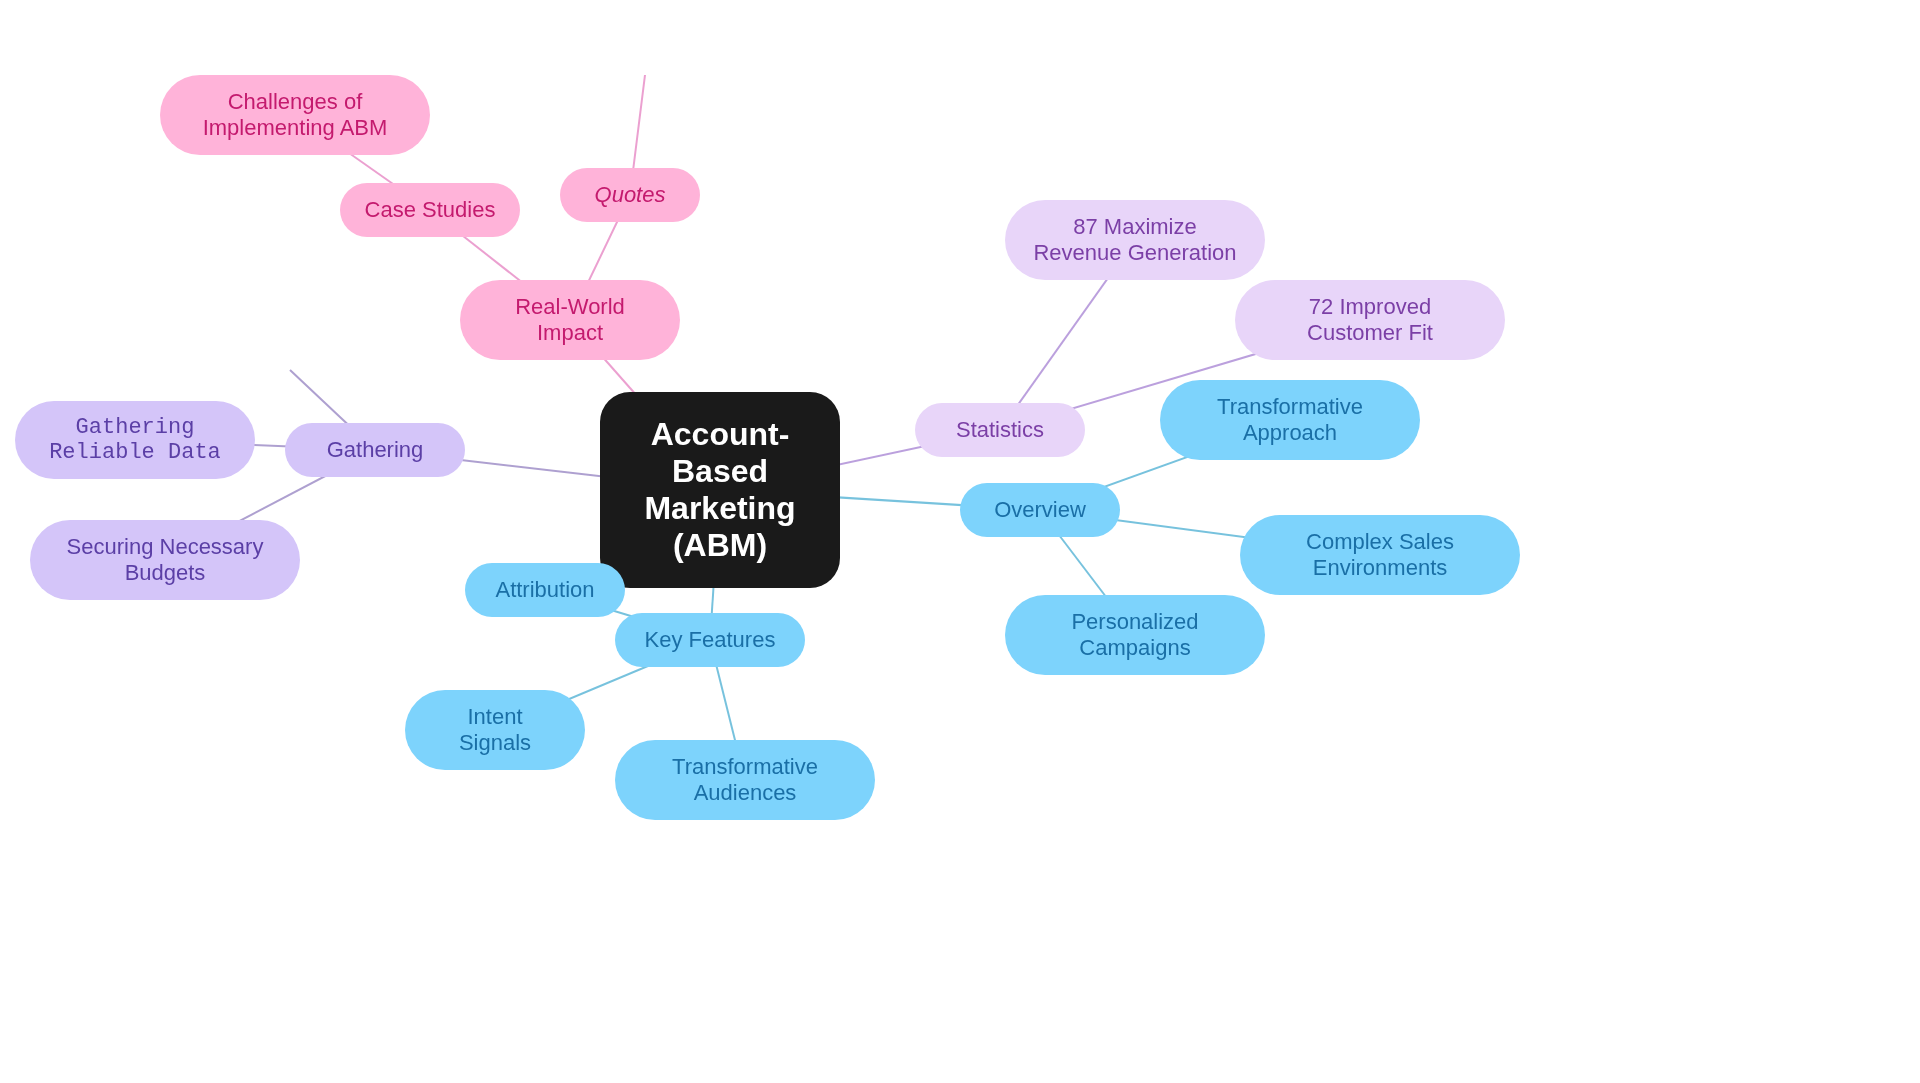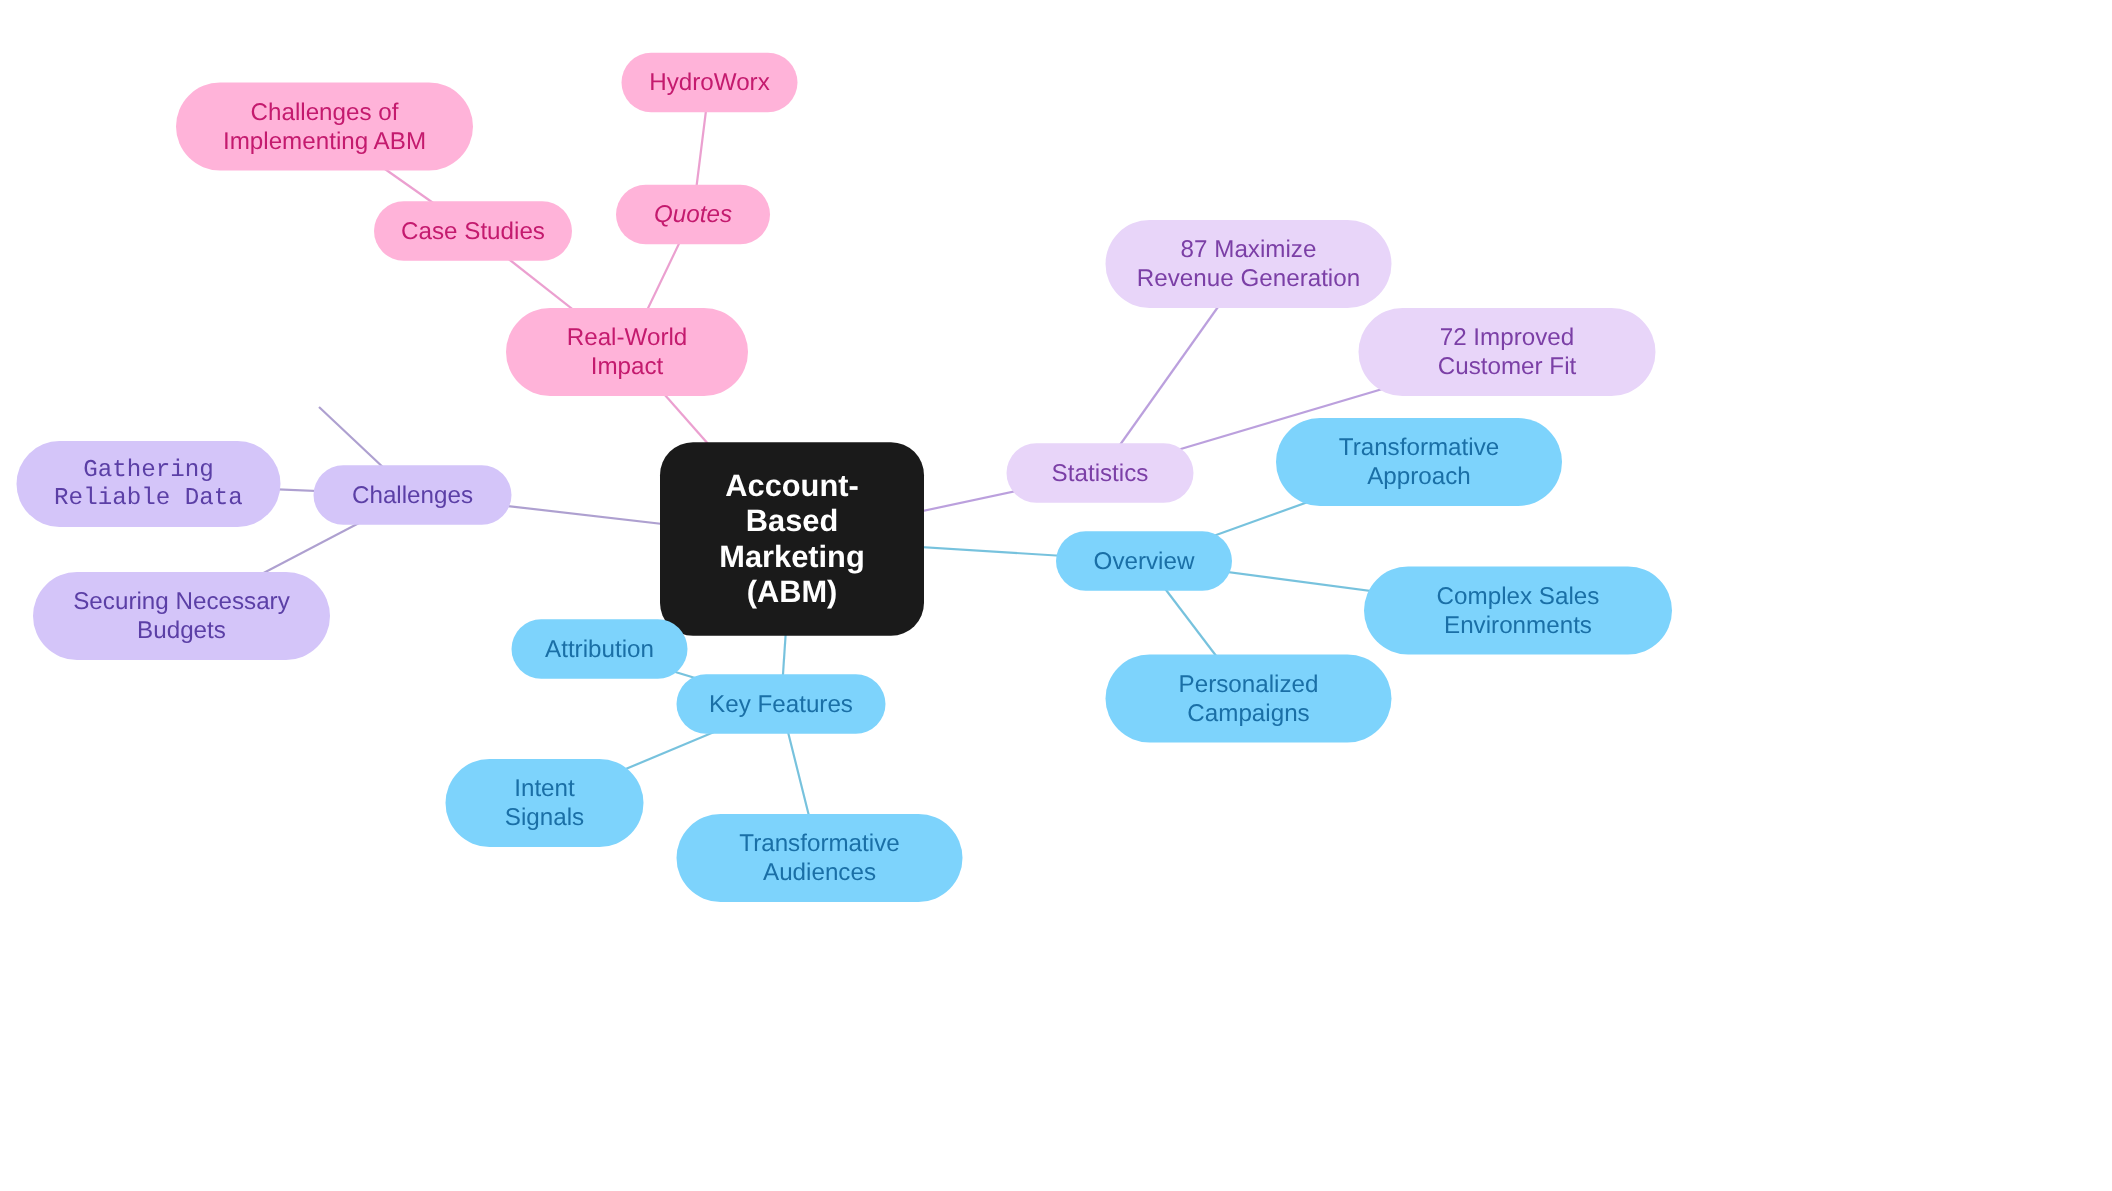--- a/index.html
+++ b/index.html
@@ -33,21 +33,21 @@
       text-align: center;
       font-size: 22px;
       font-weight: 500;
       padding: 14px 24px;
       cursor: pointer;
       transform: translate(-50%, -50%);
     }
     .node-center {
       background: #1a1a1a;
       color: #ffffff;
-      font-size: 28px;
+      font-size: 32px;
       font-weight: 600;
       border-radius: 30px;
       width: 240px;
       padding: 24px 30px;
     }
     .node-pink {
       background: #ffb3d9;
       color: #c41a6e;
       border: none;
     }
@@ -88,28 +88,27 @@
       <line x1="1040" y1="510" x2="1290" y2="420" stroke="#60b8d8" stroke-width="2" opacity="0.85"></line>
       <line x1="1040" y1="510" x2="1380" y2="555" stroke="#60b8d8" stroke-width="2" opacity="0.85"></line>
       <line x1="1040" y1="510" x2="1135" y2="635" stroke="#60b8d8" stroke-width="2" opacity="0.85"></line>
       <line x1="720" y1="490" x2="710" y2="640" stroke="#60b8d8" stroke-width="2" opacity="0.85"></line>
       <line x1="710" y1="640" x2="545" y2="590" stroke="#60b8d8" stroke-width="2" opacity="0.85"></line>
       <line x1="710" y1="640" x2="495" y2="730" stroke="#60b8d8" stroke-width="2" opacity="0.85"></line>
       <line x1="710" y1="640" x2="745" y2="780" stroke="#60b8d8" stroke-width="2" opacity="0.85"></line>
     </svg>
 <div class="node node-center" style="left: 720px; top: 490px; width: 240px;">Account-Based Marketing
 (ABM)</div>
-    <div class="node node-purple" style="left: 375px; top: 450px; width: 180px;">Challenges</div>
+    <div class="node node-purple" style="left: 375px; top: 450px; width: 180px;">Gathering</div>
     <div class="node node-purple" style="left: 135px; top: 440px; width: 240px; font-family: Liberation Mono, monospace;">Gathering Reliable Data</div>
     <div class="node node-purple" style="left: 165px; top: 560px; width: 270px;">Securing Necessary Budgets</div>
     <div class="node node-pink" style="left: 570px; top: 320px; width: 220px;">Real-World Impact</div>
     <div class="node node-pink" style="left: 430px; top: 210px; width: 180px;">Case Studies</div>
     <div class="node node-pink" style="left: 295px; top: 115px; width: 270px;">Challenges of Implementing ABM</div>
     <div class="node node-pink" style="left: 630px; top: 195px; width: 140px; font-style: italic;">Quotes</div>
-    <div class="node node-pink" style="left: 645px; top: 75px; width: 160px;">HydroWorx</div>
     <div class="node node-light-purple" style="left: 1000px; top: 430px; width: 170px;">Statistics</div>
     <div class="node node-light-purple" style="left: 1135px; top: 240px; width: 260px;">87 Maximize Revenue Generation</div>
     <div class="node node-light-purple" style="left: 1370px; top: 320px; width: 270px;">72 Improved Customer Fit</div>
     <div class="node node-blue" style="left: 1040px; top: 510px; width: 160px;">Overview</div>
     <div class="node node-blue" style="left: 1290px; top: 420px; width: 260px;">Transformative Approach</div>
     <div class="node node-blue" style="left: 1380px; top: 555px; width: 280px;">Complex Sales Environments</div>
     <div class="node node-blue" style="left: 1135px; top: 635px; width: 260px;">Personalized Campaigns</div>
     <div class="node node-blue" style="left: 710px; top: 640px; width: 190px;">Key Features</div>
     <div class="node node-blue" style="left: 545px; top: 590px; width: 160px;">Attribution</div>
     <div class="node node-blue" style="left: 495px; top: 730px; width: 180px;">Intent Signals</div>

